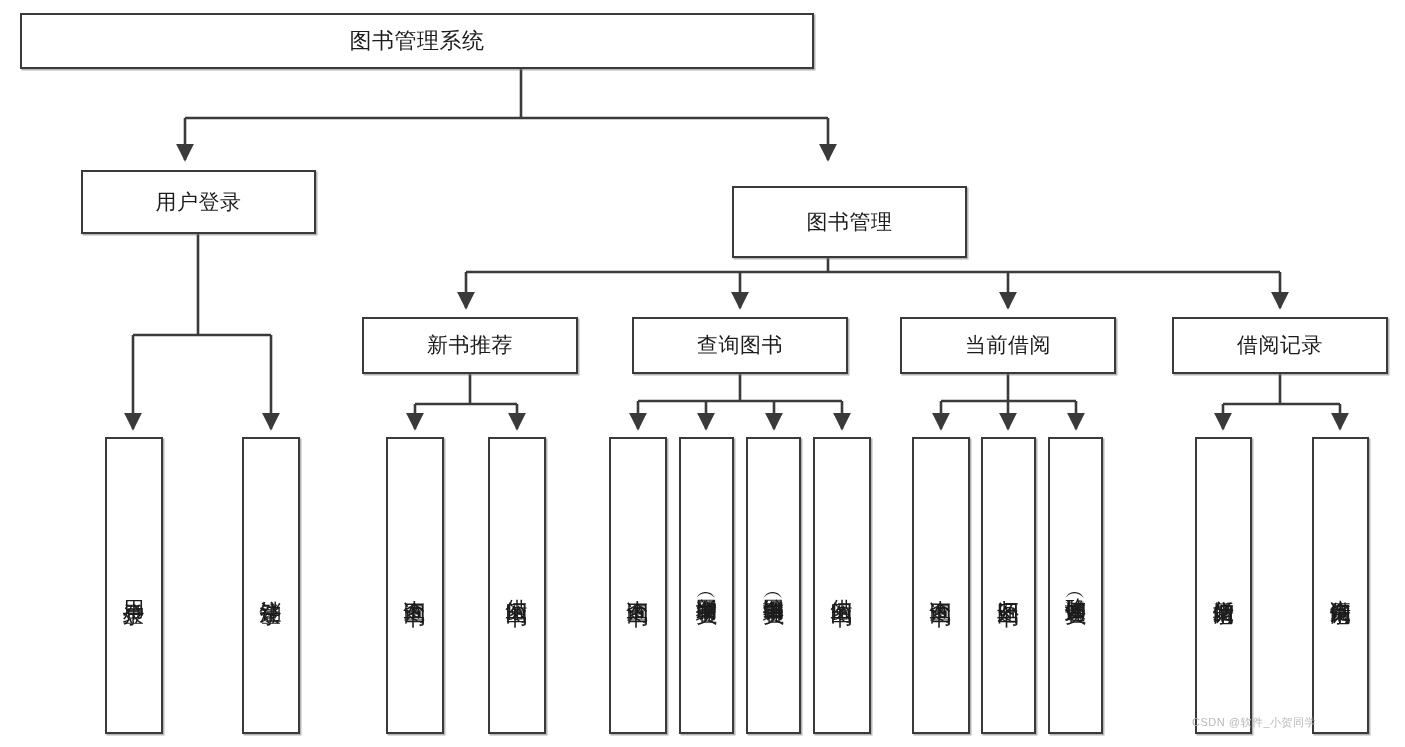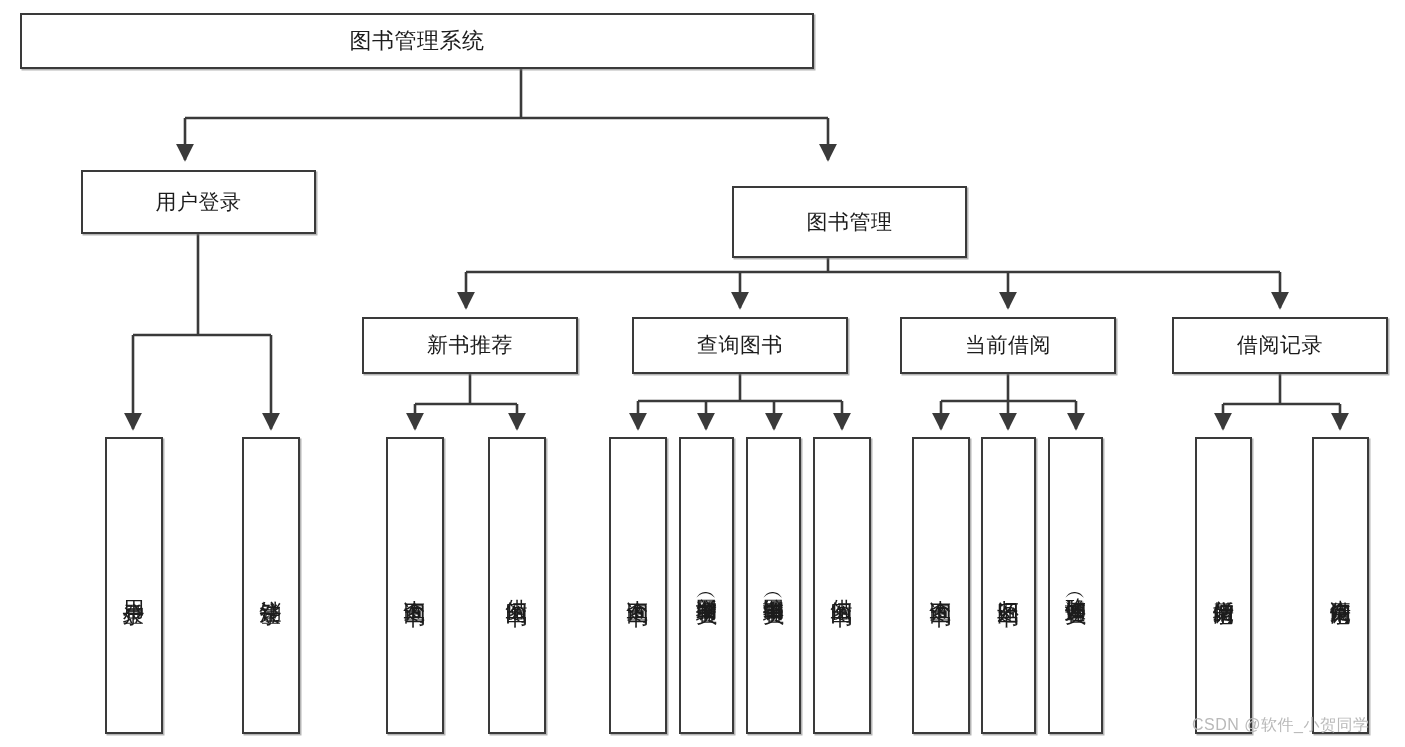--- a/index.html
+++ b/index.html
@@ -57,21 +57,21 @@
     line-height: 1.05;
     letter-spacing: 2px;
     white-space: nowrap;
   }
   .node.v.narrow .label {
     font-size: 21px;
     letter-spacing: 1px;
   }
   .watermark {
     position: absolute;
-    font-size: 16px;
+    font-size: 11px;
     color: #b9b9b9;
     white-space: nowrap;
     letter-spacing: 0.5px;
   }
 </style>
 </head>
 <body>
 
 <div id="canvas">
 

